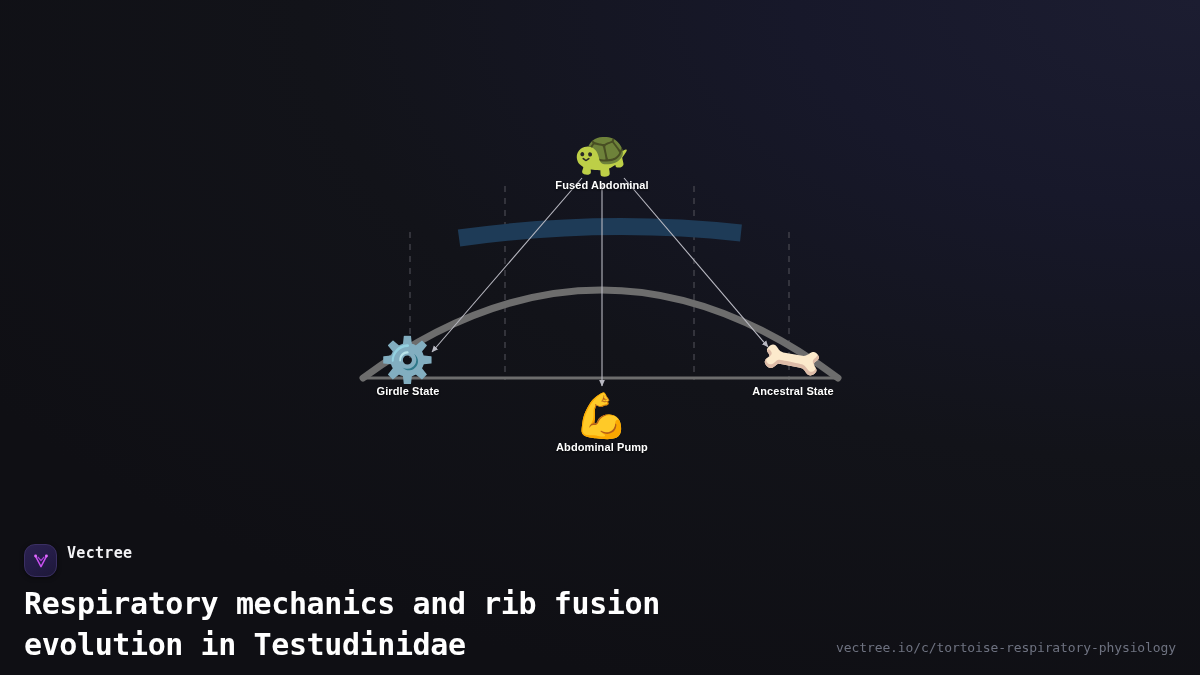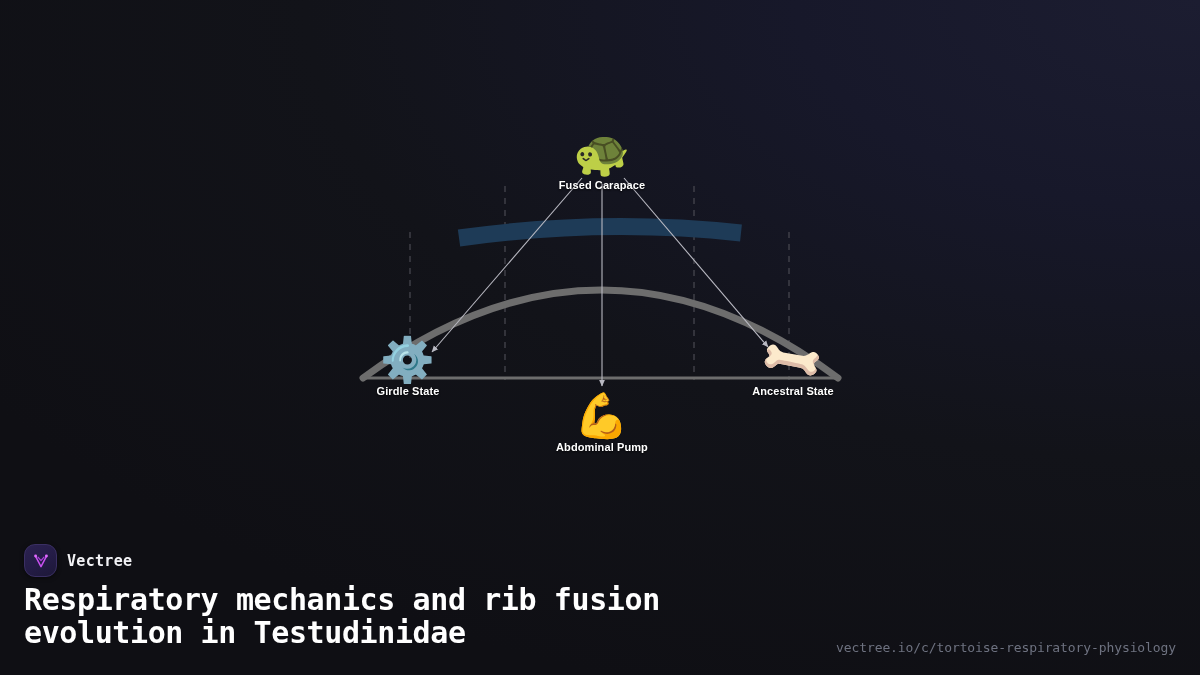--- a/index.html
+++ b/index.html
@@ -35,39 +35,39 @@
     color:#ffffff;
     letter-spacing:.1px;
     white-space:nowrap;
     text-shadow:0 1px 2px rgba(0,0,0,.8);
   }
 
   
   .footer{ position:absolute; left:0; bottom:0; width:1200px; height:145px; }
   .brand{
     position:absolute; left:24px; top:14px;
-    display:flex; align-items:center; gap:10px;
+    display:flex; gap:10px;
   }
   .brand-logo{
     width:33px;height:33px;border-radius:11px;
     background:linear-gradient(150deg,#2b2150 0%, #241c46 55%, #1d1838 100%);
     border:1px solid #3a2f63;
     display:flex;align-items:center;justify-content:center;
     box-shadow:0 1px 4px rgba(0,0,0,.5);
   }
   .brand-name{
     font-family:"DejaVu Sans Mono", monospace;
     font-size:15px; font-weight:bold; color:#f2f2f5; letter-spacing:.3px;
   }
   .page-title{
     position:absolute; left:24px; top:53px;
     font-family:"DejaVu Sans Mono", monospace;
     font-size:30px;
     font-weight:bold;
-    line-height:33px;
+    line-height:41px;
     color:#ffffff;
     letter-spacing:-0.4px;
     white-space:pre-line;
   }
   .source-url{
     position:absolute; right:24px; bottom:20px;
     font-family:"DejaVu Sans Mono", monospace;
     font-size:13px;
     color:#6e7280;
     letter-spacing:-0.1px;
@@ -108,21 +108,21 @@
 
     <g>
       <line x1="582" y1="178" x2="432" y2="352" stroke="#b9b9c2" stroke-width="1.1" marker-end="url(#arrowhead)"></line>
       <line x1="602" y1="184" x2="602" y2="386" stroke="#b9b9c2" stroke-width="1.1" marker-end="url(#arrowhead)"></line>
       <line x1="624" y1="178" x2="768" y2="347" stroke="#b9b9c2" stroke-width="1.1" marker-end="url(#arrowhead)"></line>
     </g>
   </svg>
 
   <div class="node" style="left:602px; top:130px;">
     <span class="glyph" style="font-size:46px;">🐢</span>
-    <span class="node-label">Fused Carapace</span>
+    <span class="node-label">Fused Abdominal</span>
   </div>
 
   <div class="node" style="left:408px; top:338px;">
     <span class="glyph" style="font-size:44px;">⚙️</span>
     <span class="node-label">Girdle State</span>
   </div>
 
   <div class="node" style="left:602px; top:394px;">
     <span class="glyph" style="font-size:44px;">💪</span>
     <span class="node-label">Abdominal Pump</span>

